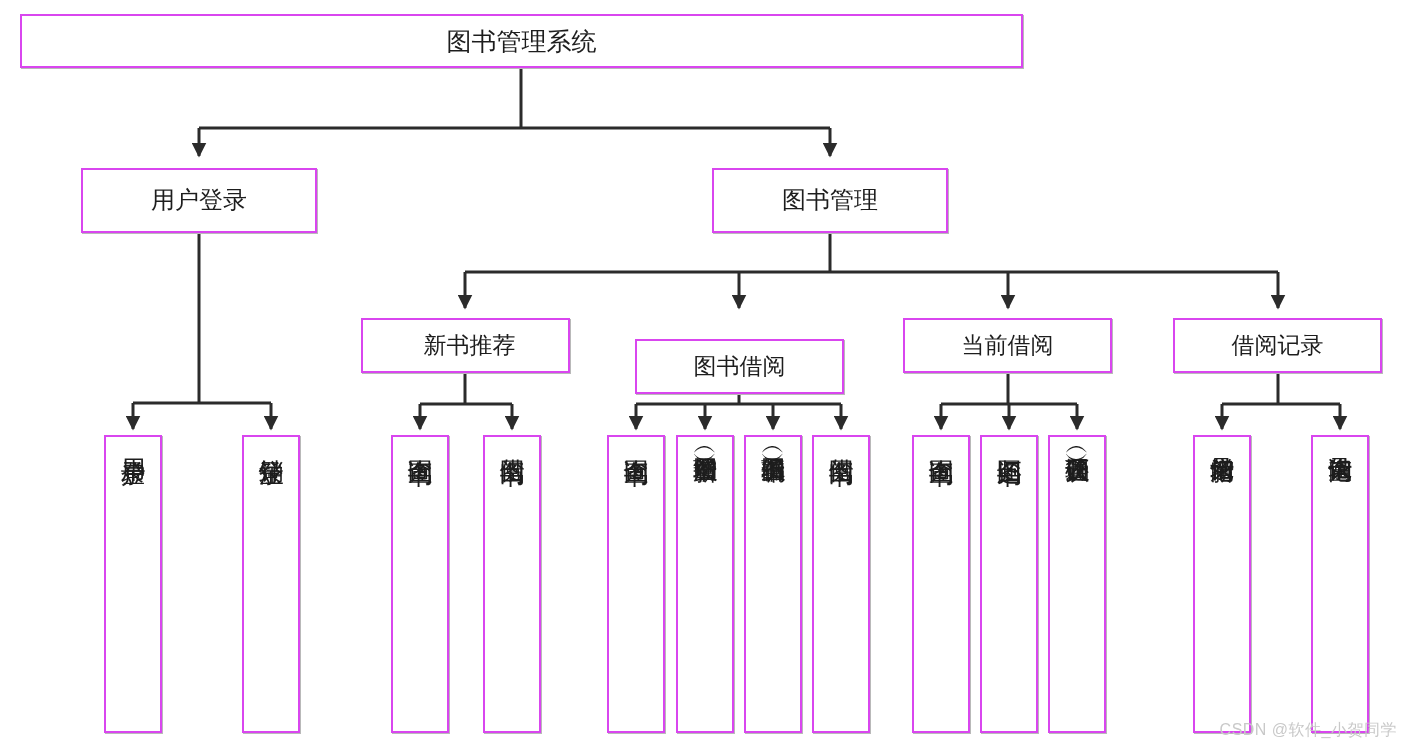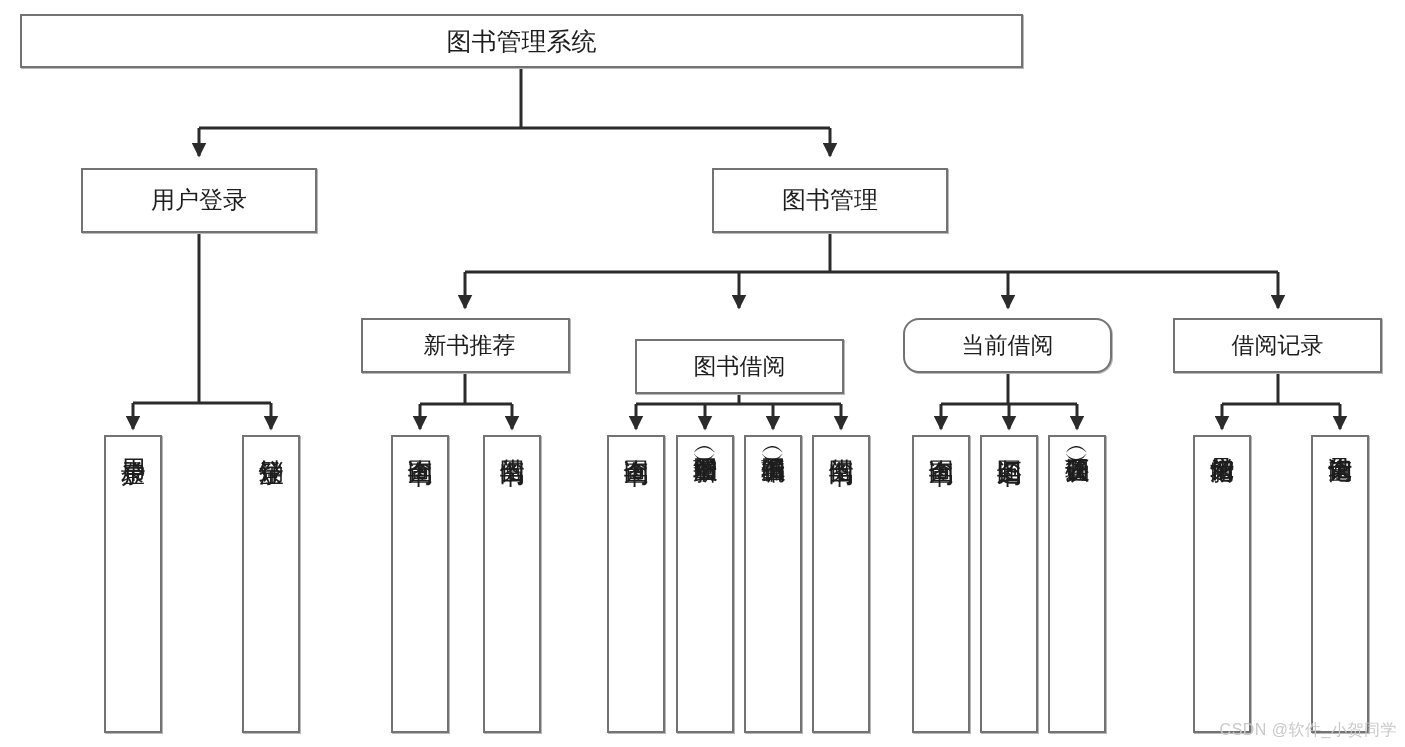--- a/index.html
+++ b/index.html
@@ -22,21 +22,21 @@
     left: 0;
     top: 0;
     width: 1405px;
     height: 747px;
     pointer-events: none;
   }
   .node {
     position: absolute;
     box-sizing: border-box;
     background: #ffffff;
-    border: 2px solid #737373;
+    border: 2px solid #d946ef;
     box-shadow: 1px 1px 0 0 #b9b9b9;
     display: flex;
     align-items: center;
     justify-content: center;
     color: #1d1d1d;
     z-index: 2;
   }
   .node-label {
     display: block;
     text-align: center;
@@ -146,21 +146,21 @@
   <div class="node level2" style="left:712px; top:168px; width:236px; height:65px;">
     <span class="node-label">图书管理</span>
   </div>
 
   <div class="node level3" style="left:361px; top:318px; width:209px; height:55px;padding-left:8px;">
     <span class="node-label">新书推荐</span>
   </div>
   <div class="node level3" style="left:635px; top:318px; width:209px; height:55px;margin-top:21px;">
     <span class="node-label">图书借阅</span>
   </div>
-  <div class="node level3" style="left:903px; top:318px; width:209px; height:55px;border-radius:16px;">
+  <div class="node level3" style="left:903px; top:318px; width:209px; height:55px;">
     <span class="node-label">当前借阅</span>
   </div>
   <div class="node level3" style="left:1173px; top:318px; width:209px; height:55px;">
     <span class="node-label">借阅记录</span>
   </div>
 
   <div class="node leaf" style="left:104px; top:435px; width:58px; height:298px;">
     <span class="node-label">用户登录</span>
   </div>
   <div class="node leaf" style="left:242px; top:435px; width:58px; height:298px;">

